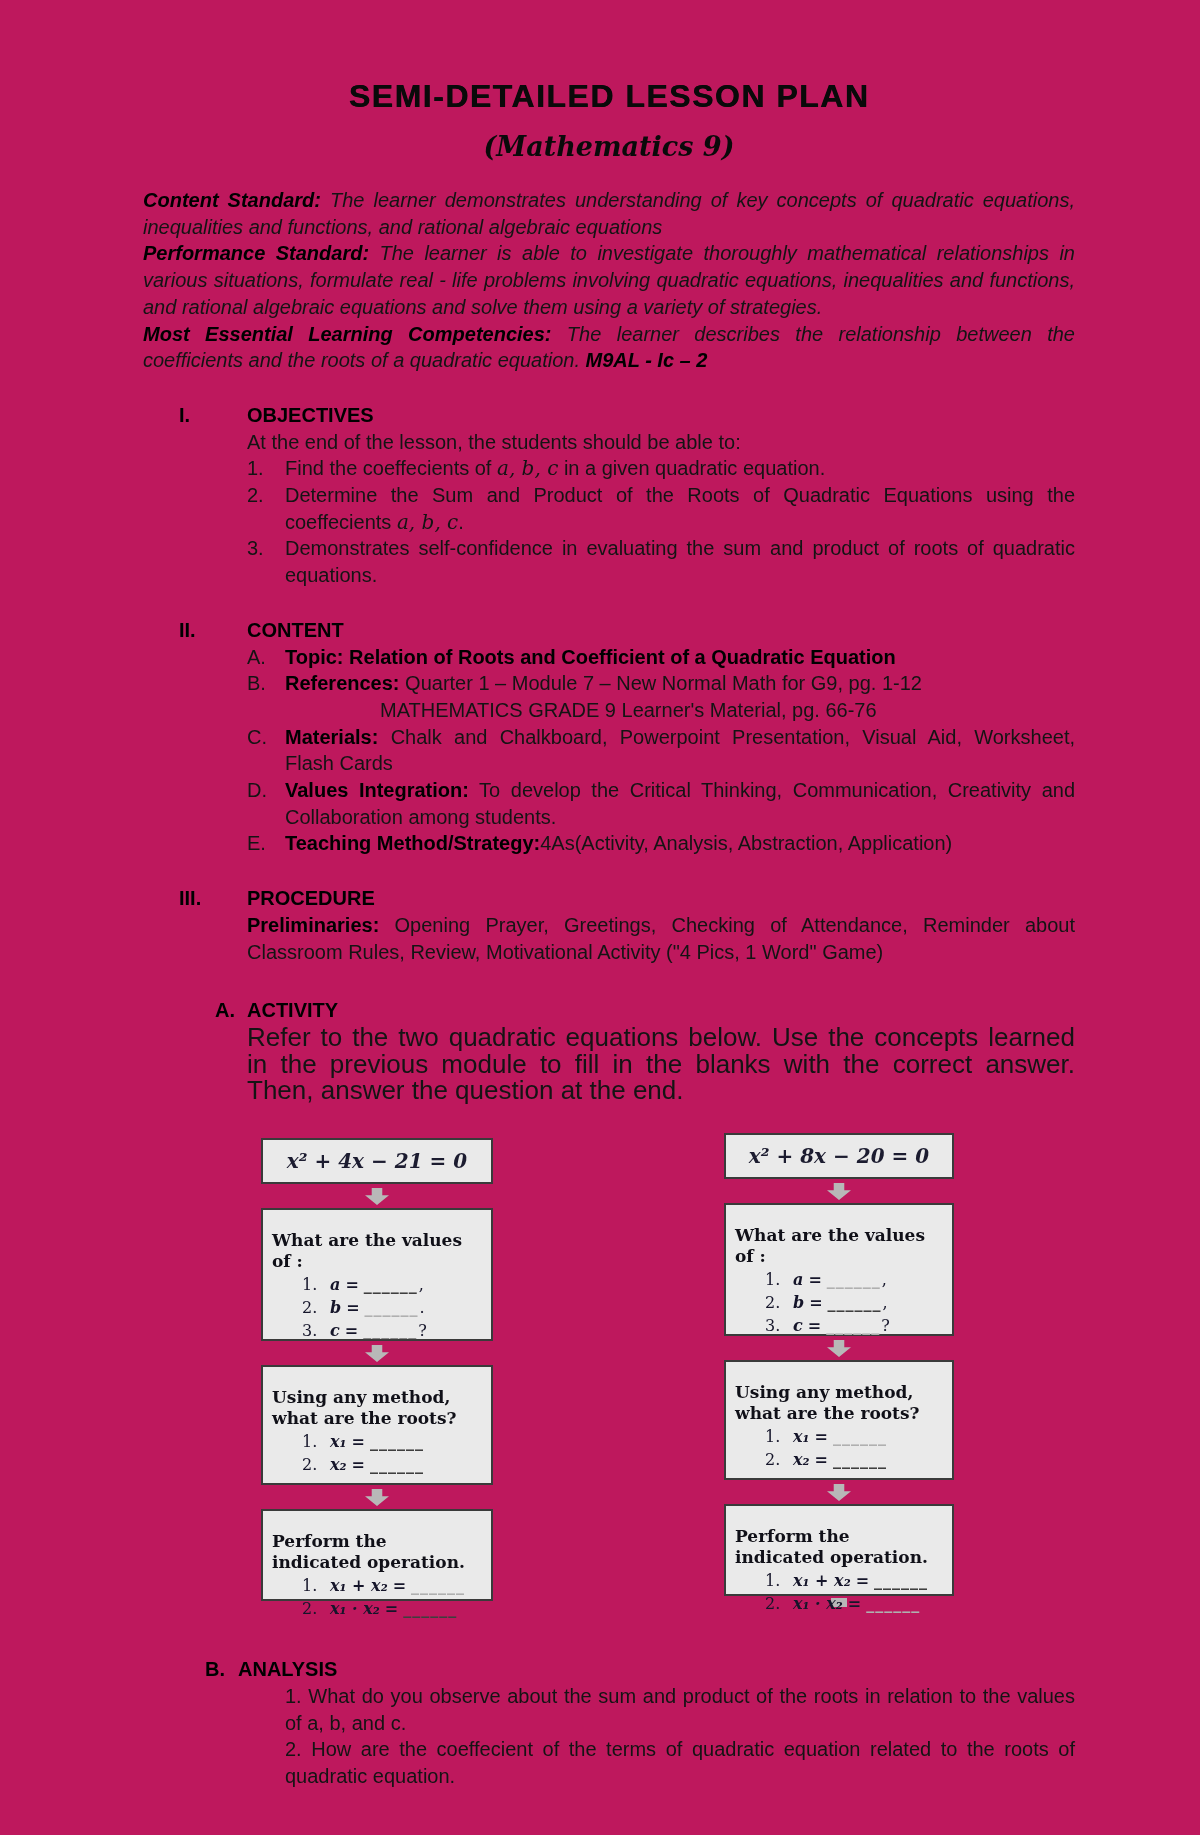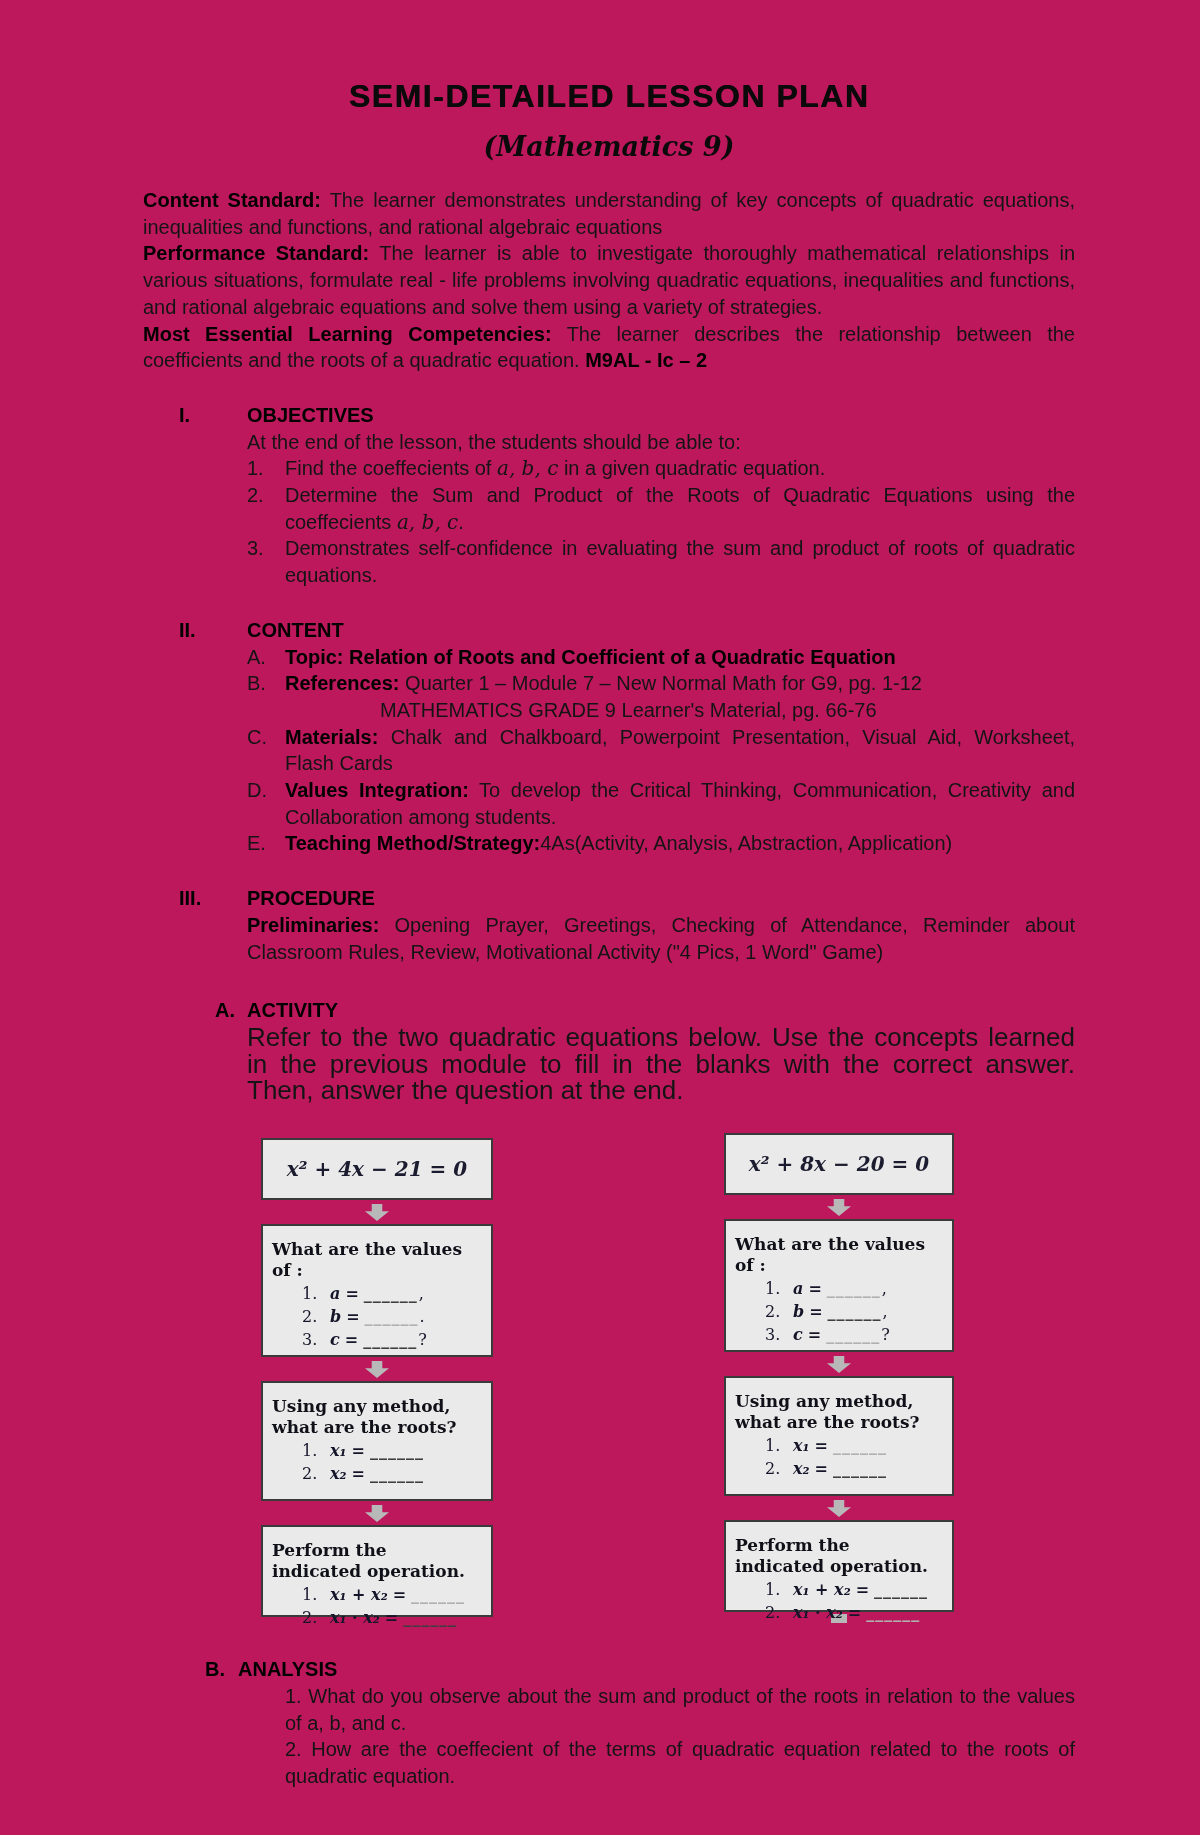--- a/index.html
+++ b/index.html
@@ -6,21 +6,21 @@
   .page{position:relative;width:1200px;height:1835px;background:#be185d;overflow:hidden;
         font-family:"Liberation Sans",sans-serif;color:#141414;}
   .content{position:absolute;left:143px;top:0;width:932px;}
 
   .title{margin:78px 0 0 0;text-align:center;font-size:32px;font-weight:bold;
          letter-spacing:1.5px;color:#0a0a0a;
          text-shadow:0.5px 0 0 #0a0a0a;}
   .subtitle{margin-top:16px;text-align:center;font-family:"DejaVu Serif",serif;
             font-style:italic;font-weight:bold;font-size:27px;color:#0a0a0a;}
 
-  .std{margin:0;font-size:20px;line-height:26.7px;text-align:justify;}
+  .std{margin:0;font-size:20px;line-height:26.7px;text-align:justify;font-style:italic;}
   .std.first{margin-top:25px;}
   .lbl{font-weight:bold;color:#000;}
   .melc-code{font-weight:bold;color:#000;}
 
   .sec{font-size:20px;line-height:26.7px;}
   .sec-head{display:flex;font-weight:bold;color:#000;margin-top:28px;}
   .sec-num{margin-left:36px;width:68px;flex:none;}
   .lead{margin:0 0 0 104px;}
 
   .li-row{display:flex;margin-left:104px;}
@@ -31,28 +31,28 @@
 
   .act-head{display:flex;font-weight:bold;color:#000;margin:32px 0 0 72px;font-size:20px;line-height:26.7px;}
   .act-head .act-letter{width:32px;flex:none;}
   .act-intro{margin:0 0 0 104px;font-size:26px;line-height:26.7px;text-align:justify;}
 
   .flowchart{position:relative;height:528px;margin-top:16px;}
   .fc-col{position:absolute;top:0;}
   .fc-col.left{left:118px;width:232px;}
   .fc-col.right{left:581px;width:230px;}
   .box{background:#eaeaea;border:2px solid #3a3a3a;box-sizing:border-box;}
-  .eq-box{height:62px;display:flex;align-items:center;justify-content:center;}
+  .eq-box{height:46px;display:flex;align-items:center;justify-content:center;}
   .fc-col.left .eq-box{margin-top:18px;}
   .fc-col.right .eq-box{margin-top:13px;}
   .eqn{font-family:"DejaVu Serif",serif;font-style:italic;font-weight:bold;
        font-size:20px;color:#1c1c30;}
   .fc-arrow{width:24px;height:17px;background:#b8b8b8;margin:4px auto 3px auto;
             clip-path:polygon(28% 0,72% 0,72% 42%,100% 42%,50% 100%,0 42%,28% 42%);}
-  .q-box{padding:13px 9px;}
+  .q-box{padding:20px 9px;}
   .values-box{height:133px;}
   .roots-box{height:120px;}
   .perform-box{height:92px;}
   .btitle{font-family:"DejaVu Serif",serif;font-weight:bold;font-size:17px;
           line-height:21px;color:#101018;}
   .brow{display:flex;font-family:"DejaVu Serif",serif;font-size:16px;line-height:21px;
         margin:2px 0 0 30px;color:#15152a;}
   .brow .bnum{width:28px;flex:none;}
   .brow .bvar{font-style:italic;font-weight:bold;white-space:pre;}
   .brow .beq{font-weight:bold;margin:0 5px;}

